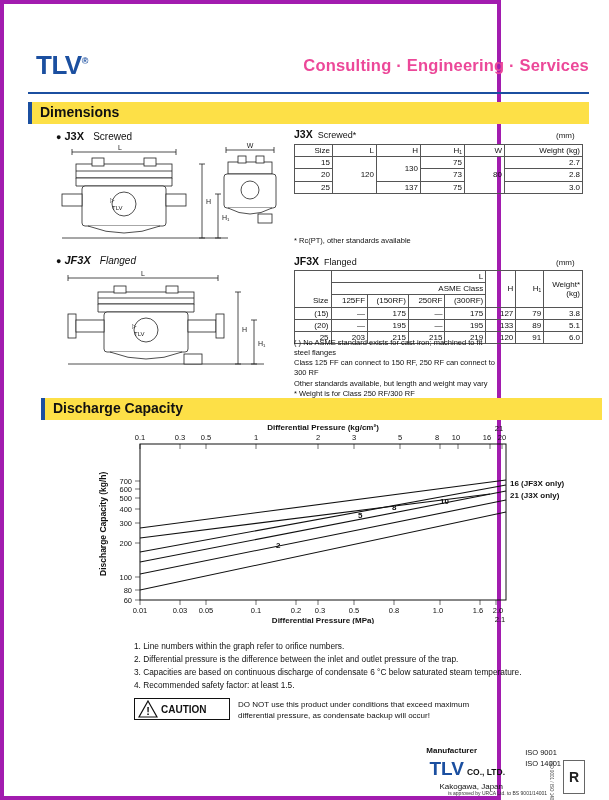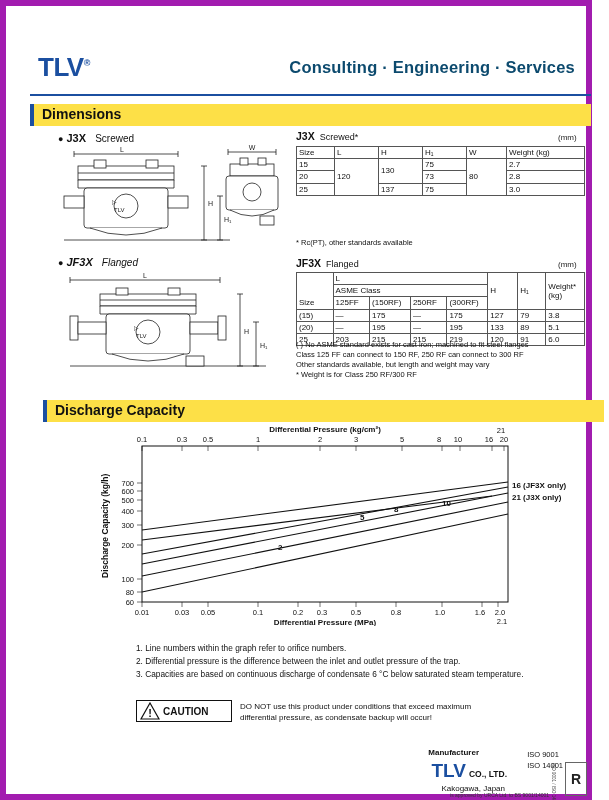--- a/index.html
+++ b/index.html
@@ -6,38 +6,38 @@
   html, body { margin:0; padding:0; }
   body {
     width: 609px; height: 800px;
     background: #ffffff;
     font-family: "Liberation Sans", sans-serif;
     color: #111;
     position: relative;
     overflow: hidden;
   }
   .page {
-    position: absolute; left:0; top:0; width:592px; height:800px;
+    position: absolute; left:0; top:0; width:501px; height:800px;
     background:#fff;
-    border: 6px solid #a21caf;
+    border: 4px solid #a21caf;
   }
   
   .header {
     position:absolute; left:24px; top:46px; width:561px; height:40px;
   }
   .logo {
     position:absolute; left:8px; top:0px;
     font-size:26px; font-weight:bold; color:#1b4fa0;
     letter-spacing:-0.5px;
     font-family:"Liberation Sans", sans-serif;
   }
   .logo .reg { font-size:9px; vertical-align: super; }
   .header-title {
-    position:absolute; right:16px; top:6px;
-    font-size:16.5px; font-weight:bold; color:#0c4a6e;
+    position:absolute; right:0px; top:6px;
+    font-size:16.5px; font-weight:bold; color:#ec4899;
     letter-spacing:0.2px;
   }
   .header-rule {
     position:absolute; left:24px; top:88px; width:561px; height:2px;
     background:#1b4fa0;
   }
   
   .section-bar {
     position:absolute; left:24px; width:561px; height:22px;
     background:#fde047;
@@ -65,21 +65,21 @@
   table { border-collapse: collapse; font-size:8px; }
   .tbl-title {
     position:absolute; font-size:10.5px; font-weight:bold;
   }
   .tbl-title .sub { font-weight:normal; font-size:9px; padding-left:5px; }
   .unit {
     position:absolute; font-size:8px; color:#222;
   }
   table.spec td, table.spec th {
     border:1px solid #555;
-    text-align:left;
+    text-align:right;
     padding:1px 2px;
     font-weight:normal;
     font-size:8px;
     line-height:1.15;
   }
   table.spec th { background:#fff; }
   .notes { position:absolute; font-size:7.5px; line-height:1.35; color:#111; }
 
   
   #chart { position:absolute; left:24px; top:420px; width:561px; height:200px; }
@@ -433,20 +433,21 @@
       <text x="412" y="80">10</text>
       <text x="482" y="62">16 (JF3X only)</text>
       <text x="482" y="74">21 (J3X only)</text>
     </g>
   </svg>
 
   <div class="chart-note">
     <div>1. Line numbers within the graph refer to orifice numbers.</div>
     <div>2. Differential pressure is the difference between the inlet and outlet pressure of the trap.</div>
     <div>3. Capacities are based on continuous discharge of condensate 6 °C below saturated steam temperature.</div>
+    <div>4. Recommended safety factor: at least 1.5.</div>
   </div>
 
   <div class="caution">
     <div class="caution-box">
       <svg class="caution-tri" width="20" height="18" viewBox="0 0 20 18">
         <polygon points="10,1 19,17 1,17" fill="#fff" stroke="#111" stroke-width="1.2"></polygon>
         <text x="10" y="15" text-anchor="middle" font-size="11" font-weight="bold" fill="#111" font-family="Liberation Sans, sans-serif">!</text>
       </svg>
       <span class="caution-label">CAUTION</span>
     </div>

